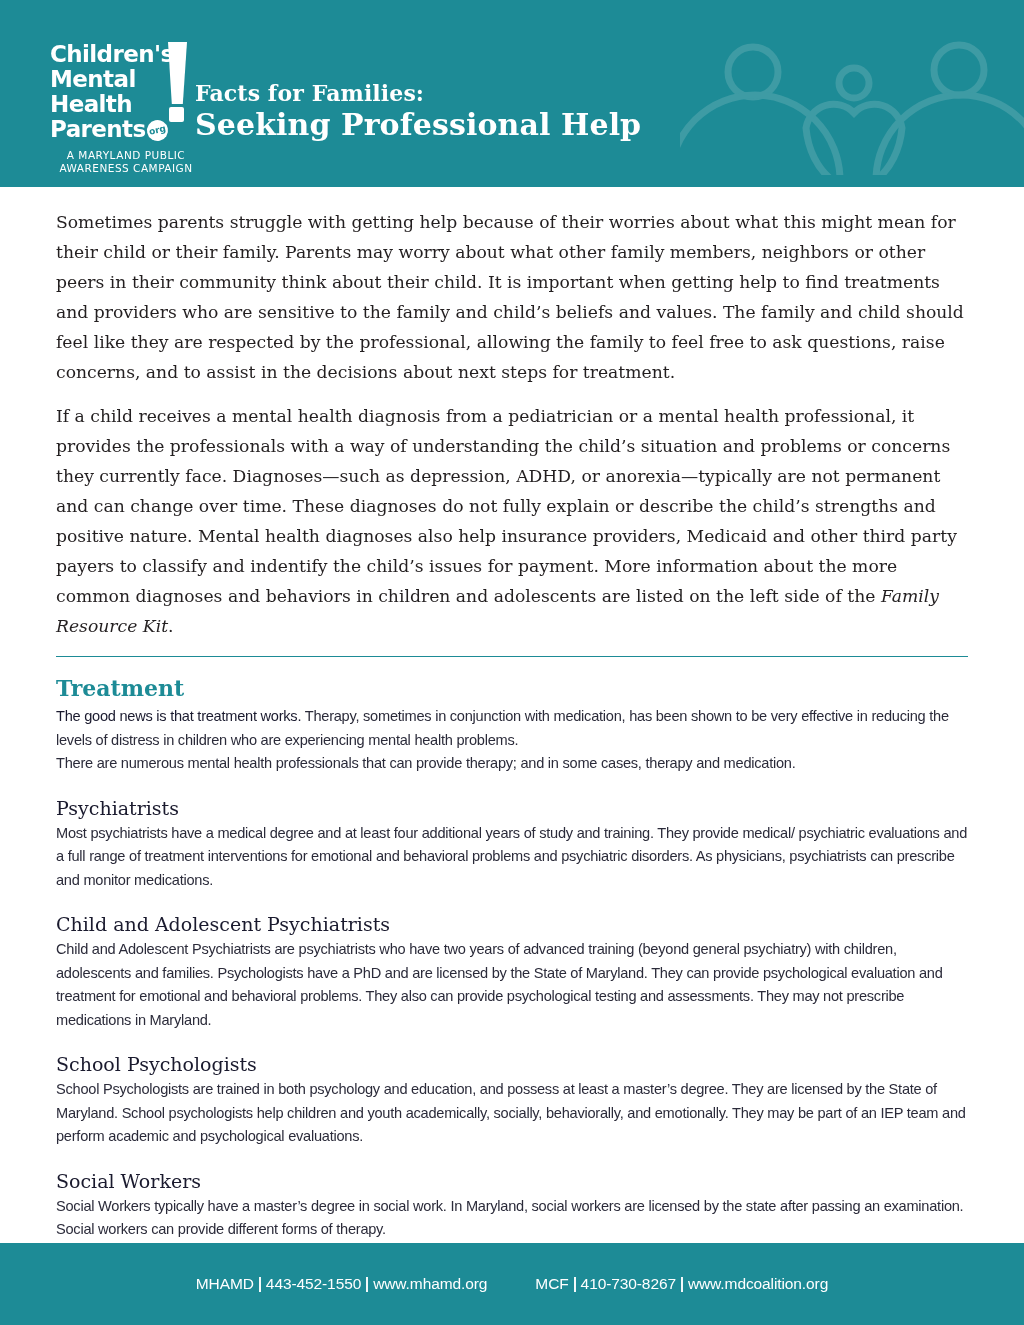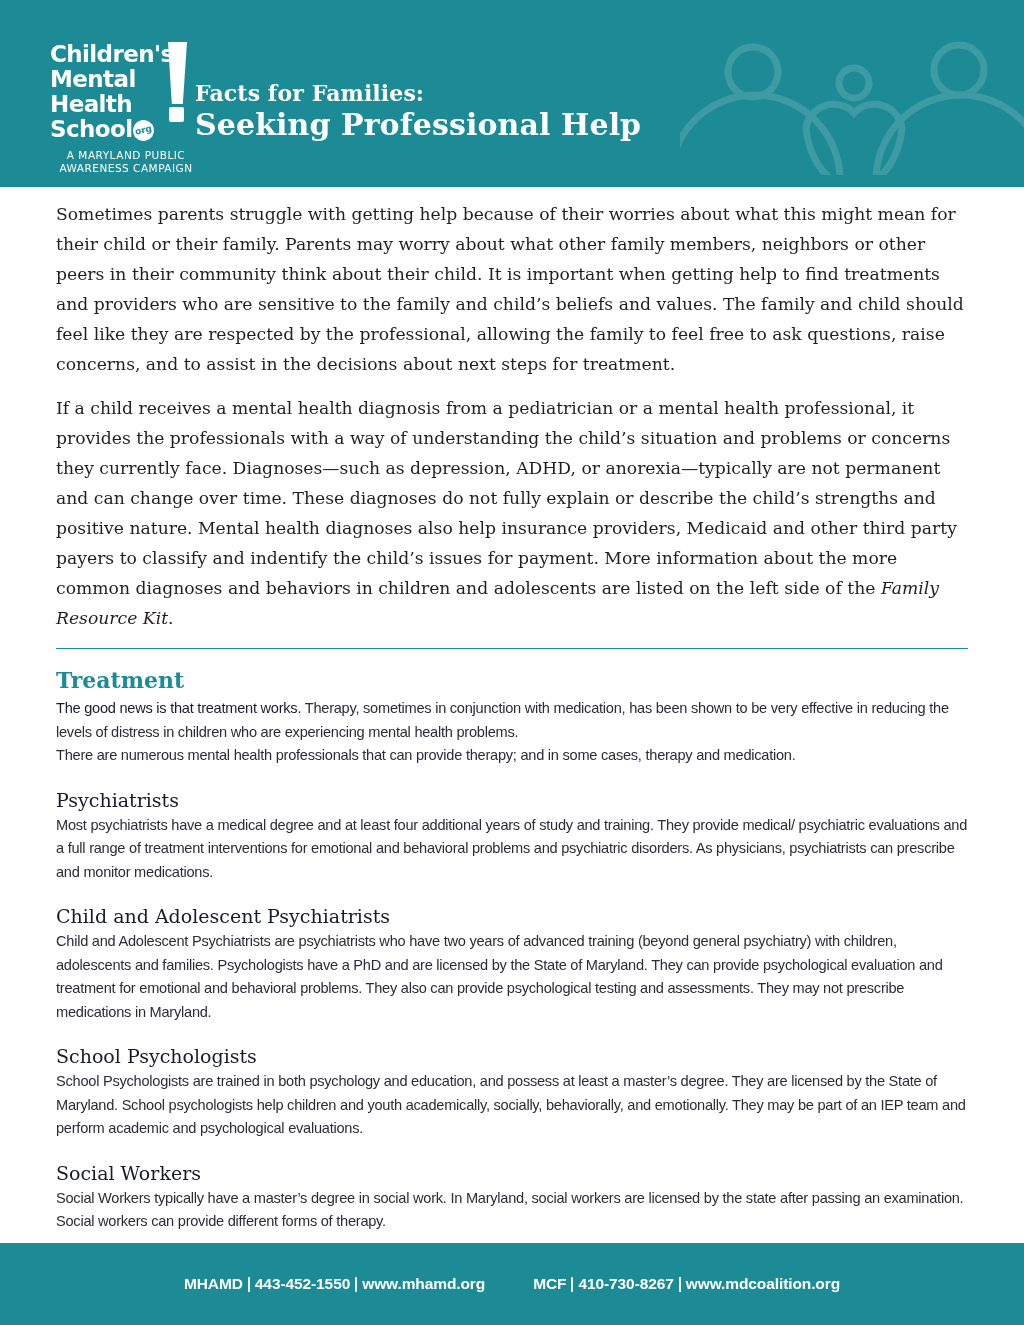--- a/index.html
+++ b/index.html
@@ -128,21 +128,21 @@
 
   
   .content {
     position: absolute;
     left: 0;
     top: 175px;
     width: 1024px;
     padding: 0;
   }
   .inner {
-    margin: 0 auto;
+    margin: 8px auto;
     width: 912px;
     padding-top: 24px;
   }
 
   p.body-serif {
     font-family: "DejaVu Serif", serif;
     font-size: 17.2px;
     line-height: 30px;
     color: #231f20;
     margin: 0 0 14px 0;
@@ -205,21 +205,20 @@
     align-items: center;
     gap: 48px;
     font-family: "Liberation Sans", sans-serif;
     font-size: 15.5px;
     letter-spacing: -0.1px;
   }
   .footer-group {
     display: flex;
     align-items: center;
     gap: 5px;
-    font-weight: bold;
   }
   .footer-sep {
     display: inline-block;
     width: 2px;
     height: 15px;
     background: #ffffff;
     opacity: 0.95;
   }
 </style>
 </head>
@@ -241,21 +240,21 @@
   <div class="logo-block">
     <div class="logo-words">
       <div class="logo-bang">
         <div class="bar"></div>
         <div class="dot"></div>
       </div>
       <span class="logo-line">Children's</span>
       <span class="logo-line">Mental</span>
       <span class="logo-line">Health</span>
       <div class="logo-matters-row">
-        <span class="logo-line">School</span>
+        <span class="logo-line">Parents</span>
         <span class="logo-org">org</span>
       </div>
     </div>
     <div class="logo-sub">
       <div>A MARYLAND PUBLIC</div>
       <div>AWARENESS CAMPAIGN</div>
     </div>
   </div>
 
   <div class="header-titles">

